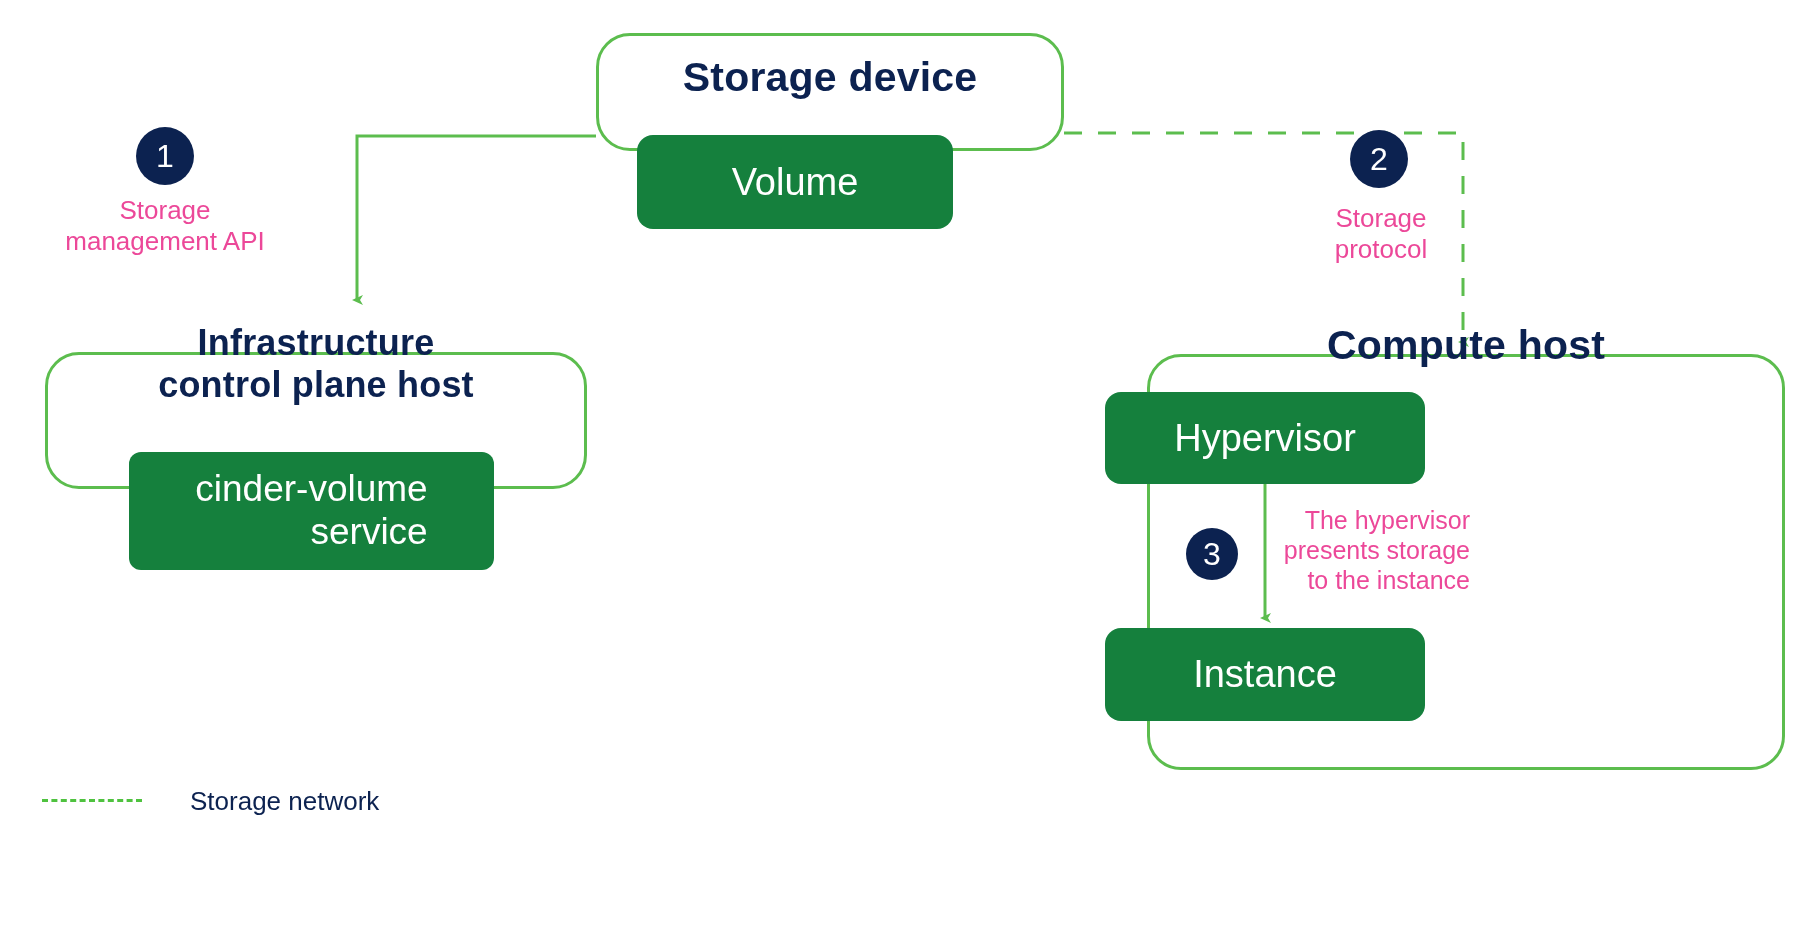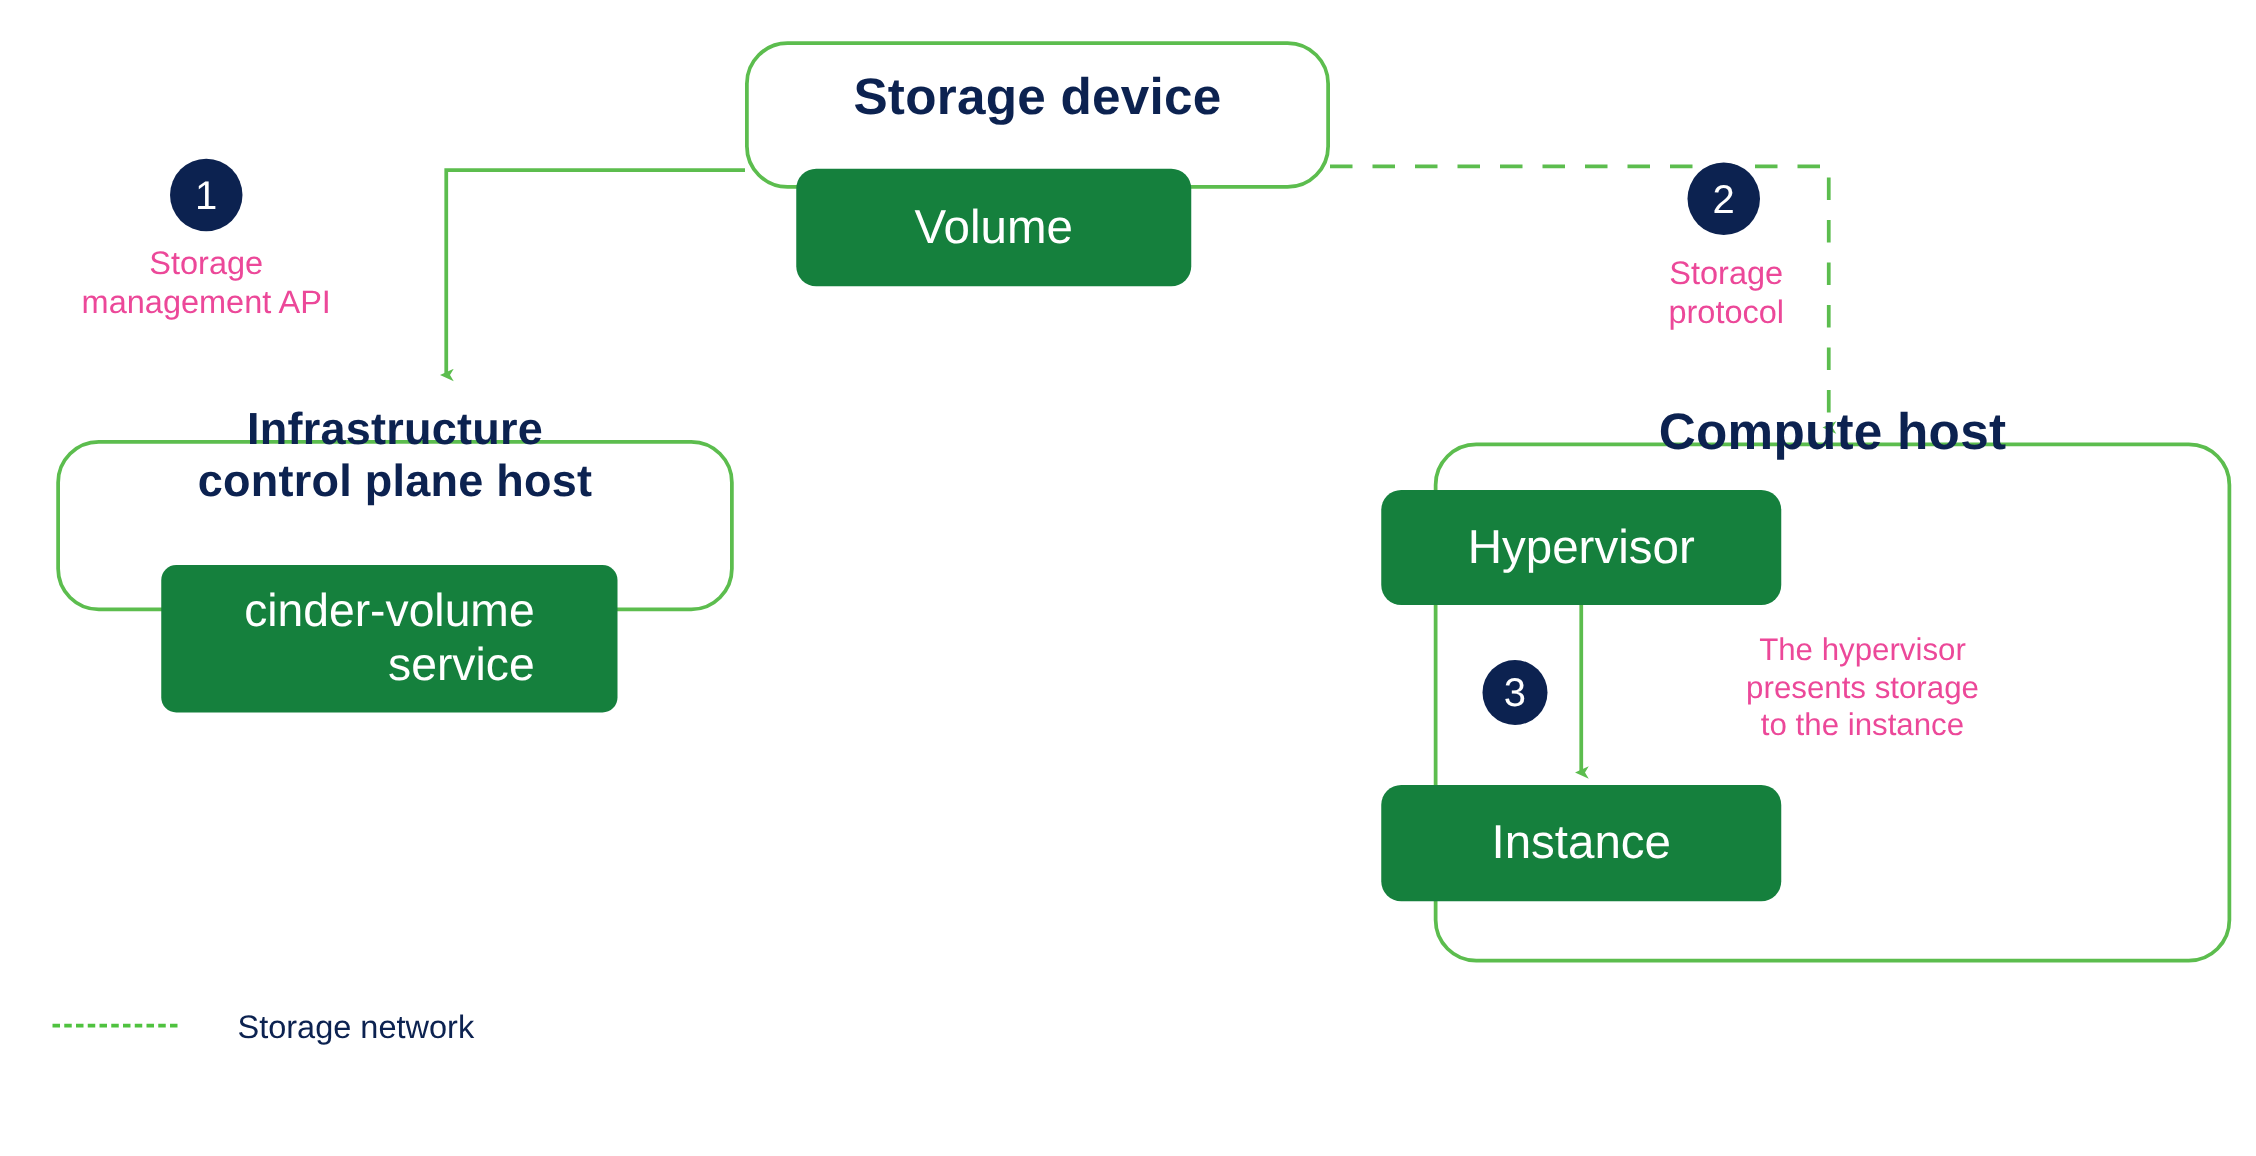--- a/index.html
+++ b/index.html
@@ -97,27 +97,27 @@
   
   .step-label {
     position: absolute;
     color: #ec4899;
     font-size: 26px;
     line-height: 1.2;
     white-space: pre-line;
   }
   #step-label-1 { left: 20px;   top: 195px; width: 290px; text-align: center; }
   #step-label-2 { left: 1296px; top: 203px; width: 170px; text-align: center; }
-  #step-label-3 { left: 1365px; top: 505px; width: 250px; text-align: center; font-size: 25px; }
+  #step-label-3 { left: 1220px; top: 505px; width: 250px; text-align: right; font-size: 25px; }
 
   
   #legend {
     position: absolute;
     left: 42px;
-    top: 798px;
+    top: 778px;
     width: 480px;
   }
   .legend-row {
     display: flex;
     align-items: center;
     height: 45px;
   }
   .legend-swatch {
     width: 100px;
     height: 3px;

